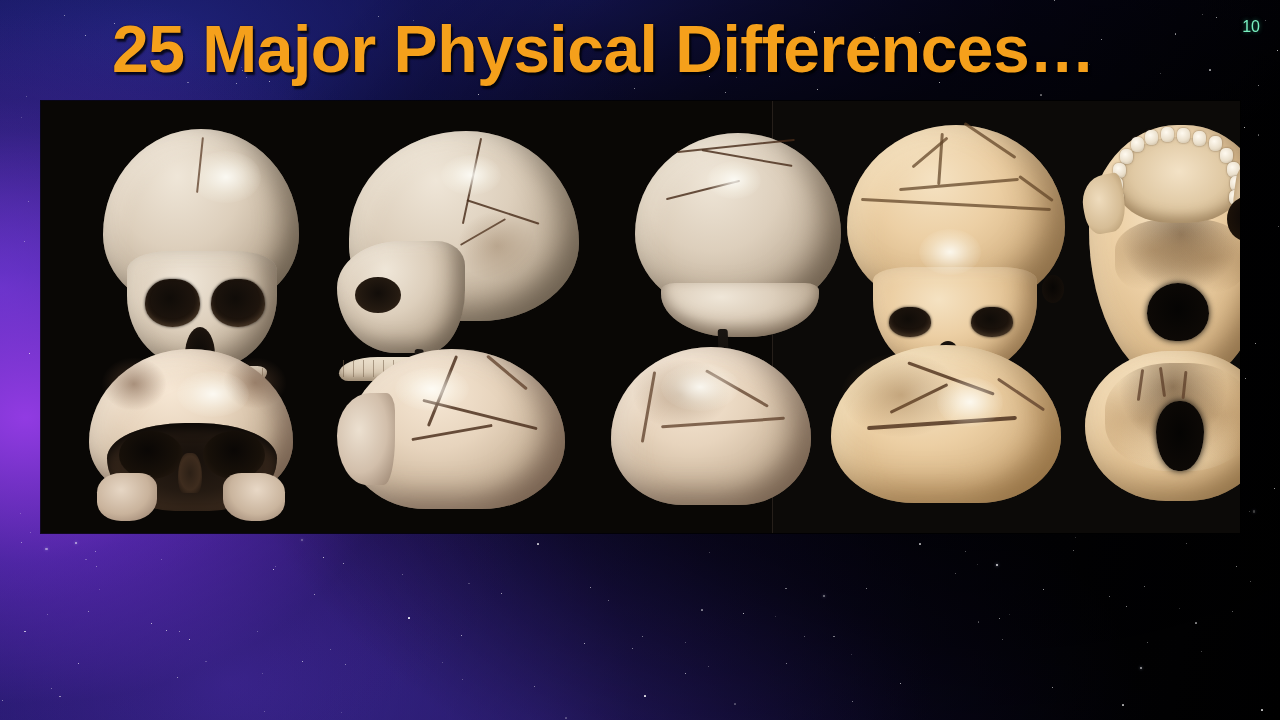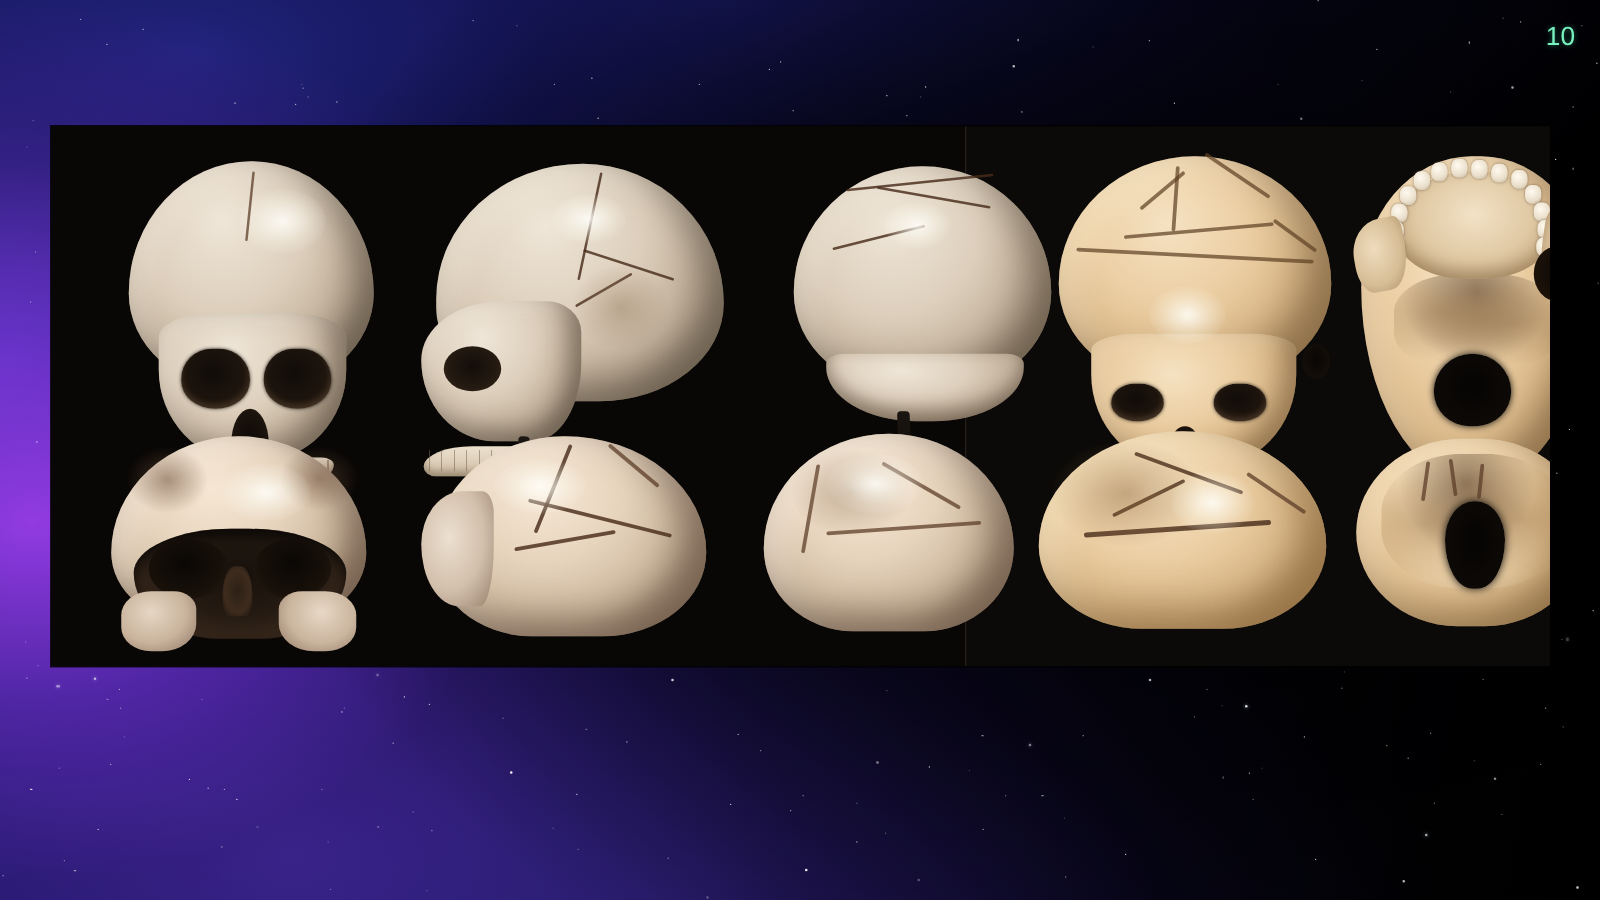--- a/index.html
+++ b/index.html
@@ -54,21 +54,21 @@
     color:#f5a01b;
     white-space:nowrap;
     text-shadow: 2px 3px 2px rgba(0,0,0,0.75), 0 0 2px rgba(0,0,0,0.6);
     line-height:1.0;
   }
 
   
   .page-number {
     position:absolute;
     right:20px; top:18px;
-    font-size:21px;
+    font-size:16px;
     color:#79f0c0;
     font-family:"Liberation Sans", sans-serif;
     text-shadow:0 0 4px rgba(60,220,160,0.5);
   }
 
   
   .photo-panel {
     position:absolute;
     left:41px; top:101px;
     width:1199px; height:432px;
@@ -535,20 +535,23 @@
       <div class="star" style="left: 472.7px; top: 62.1px; width: 1.1px; height: 1.1px; opacity: 0.85;"></div>
       <div class="star" style="left: 98.8px; top: 588.6px; width: 1.1px; height: 1.1px; opacity: 0.29;"></div>
       <div class="star" style="left: 150.9px; top: 623.2px; width: 1.1px; height: 1.1px; opacity: 0.86;"></div>
       <div class="star" style="left: 313.5px; top: 593.6px; width: 1.1px; height: 1.1px; opacity: 0.69;"></div>
       <div class="star" style="left: 322.8px; top: 556.8px; width: 1.1px; height: 1.1px; opacity: 0.9;"></div>
       <div class="star" style="left: 634.4px; top: 88.4px; width: 1.1px; height: 1.1px; opacity: 0.68;"></div>
       <div class="star" style="left: 242.4px; top: 70px; width: 1.1px; height: 1.1px; opacity: 0.55;"></div>
       <div class="star" style="left: 1021.8px; top: 67.2px; width: 1.1px; height: 1.1px; opacity: 0.3;"></div>
     </div>
 
+  <div class="title-band">
+    <div class="slide-title">25 Major Physical Differences…</div>
+  </div>
 
   <div class="page-number">10</div>
 
   <div class="photo-panel">
     <div class="panel-half half-left"></div>
     <div class="panel-half half-right"></div>
     <div class="panel-seam"></div>
 
     <div class="skull bone-a hs-front-cranium soft"></div>
     <div class="skull bone-a hs-front-face soft"></div>

